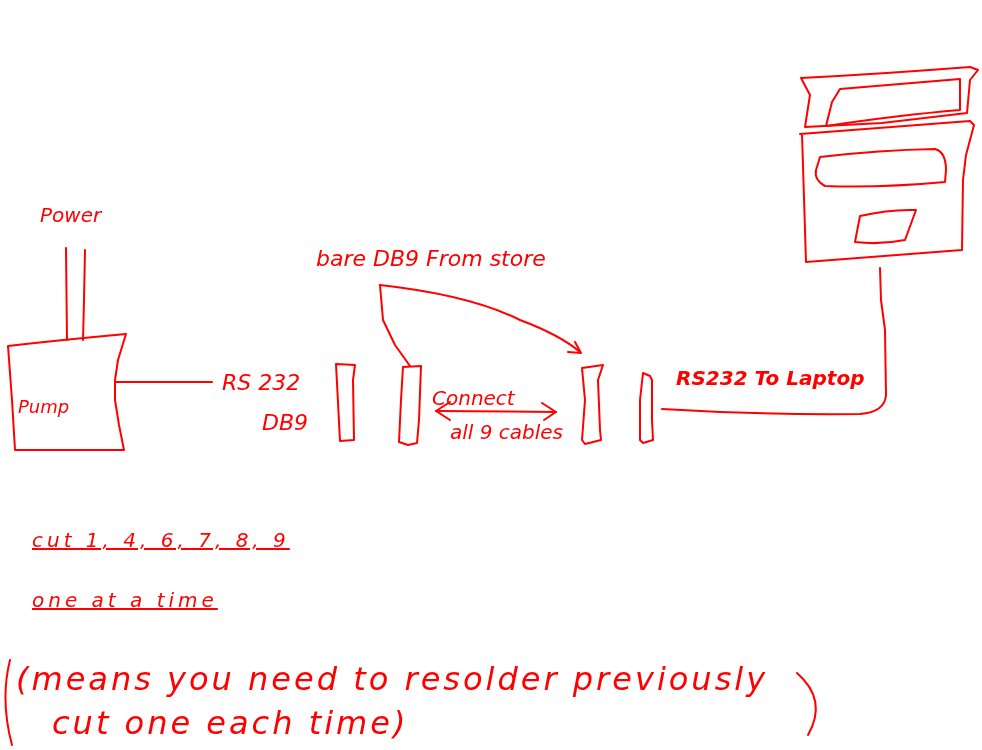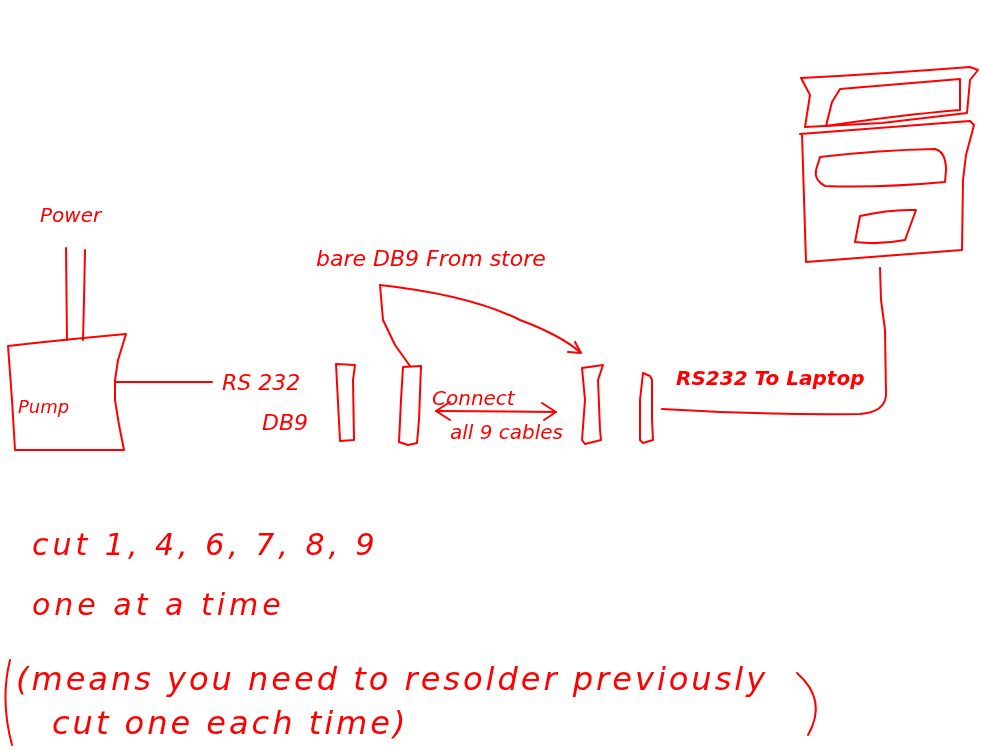--- a/index.html
+++ b/index.html
@@ -9,21 +9,21 @@
     .hand {
       position: absolute;
       color: #ff0000;
       font-family: "DejaVu Sans", sans-serif;
       font-style: italic;
       white-space: nowrap;
       line-height: 1;
     }
     .t-small { font-size: 20px; }
     .t-mid { font-size: 22px; }
-    .t-big { font-size: 30px; letter-spacing: 4px; }
+    .t-big { font-size: 20px; letter-spacing: 4px; text-decoration: underline; }
     .t-note { font-size: 32px; letter-spacing: 3px; }
   </style>
 </head>
 <body>
 
 <svg id="canvas" viewBox="0 0 982 750">
 
   <g>
     <path class="stroke" d="M66 248 L67 340"></path>
     <path class="stroke" d="M85 250 L84 300 L83 340"></path>

